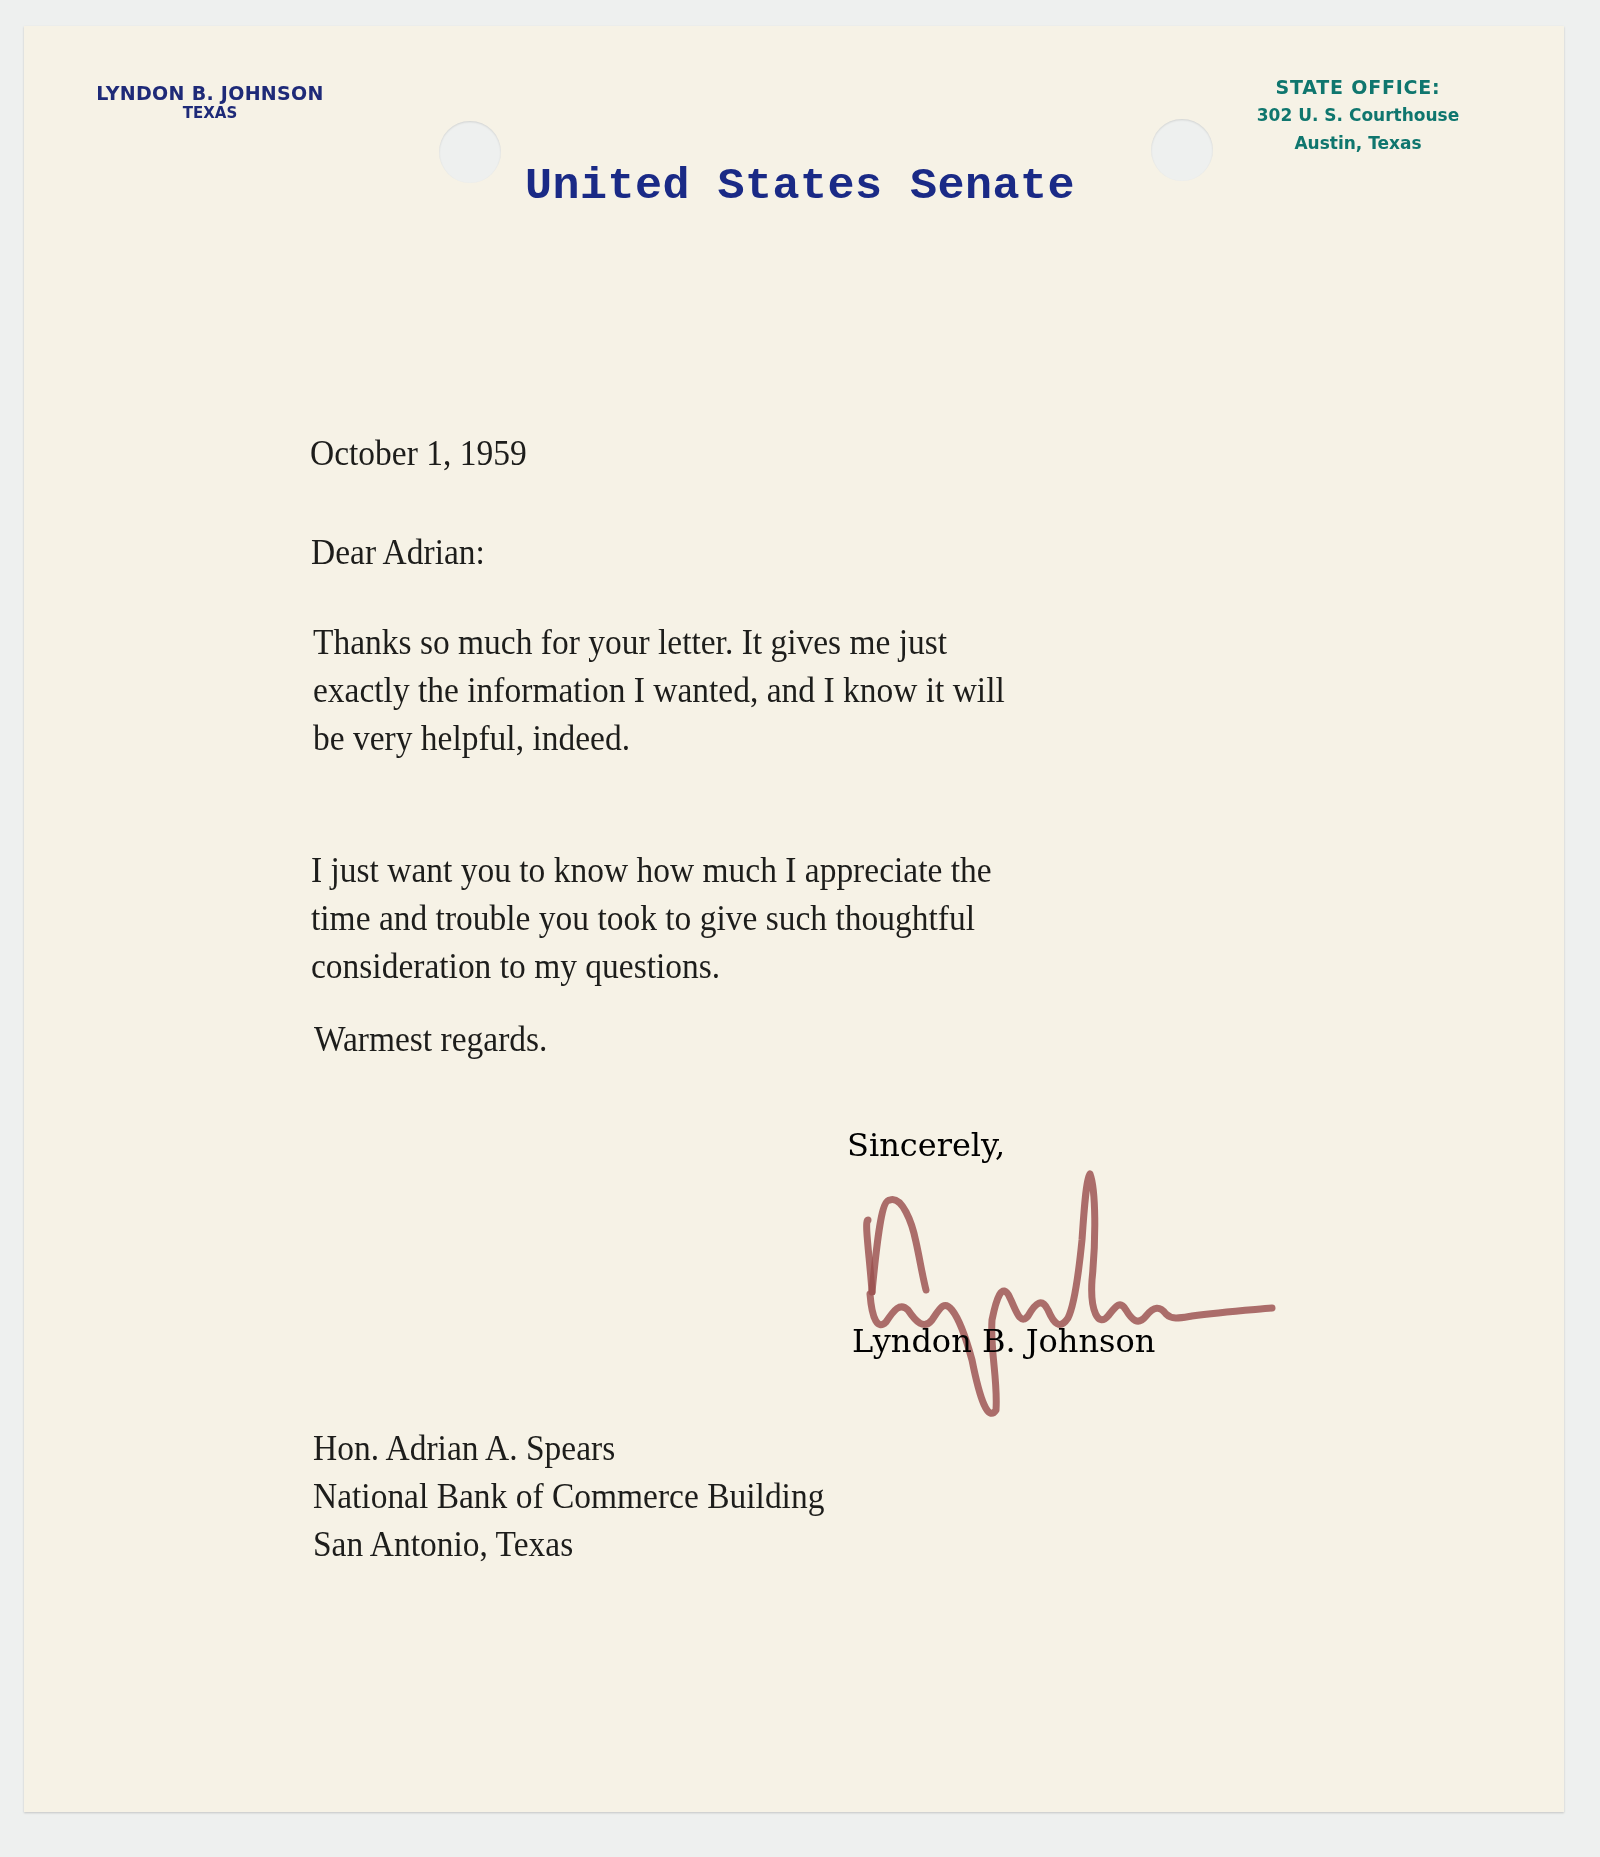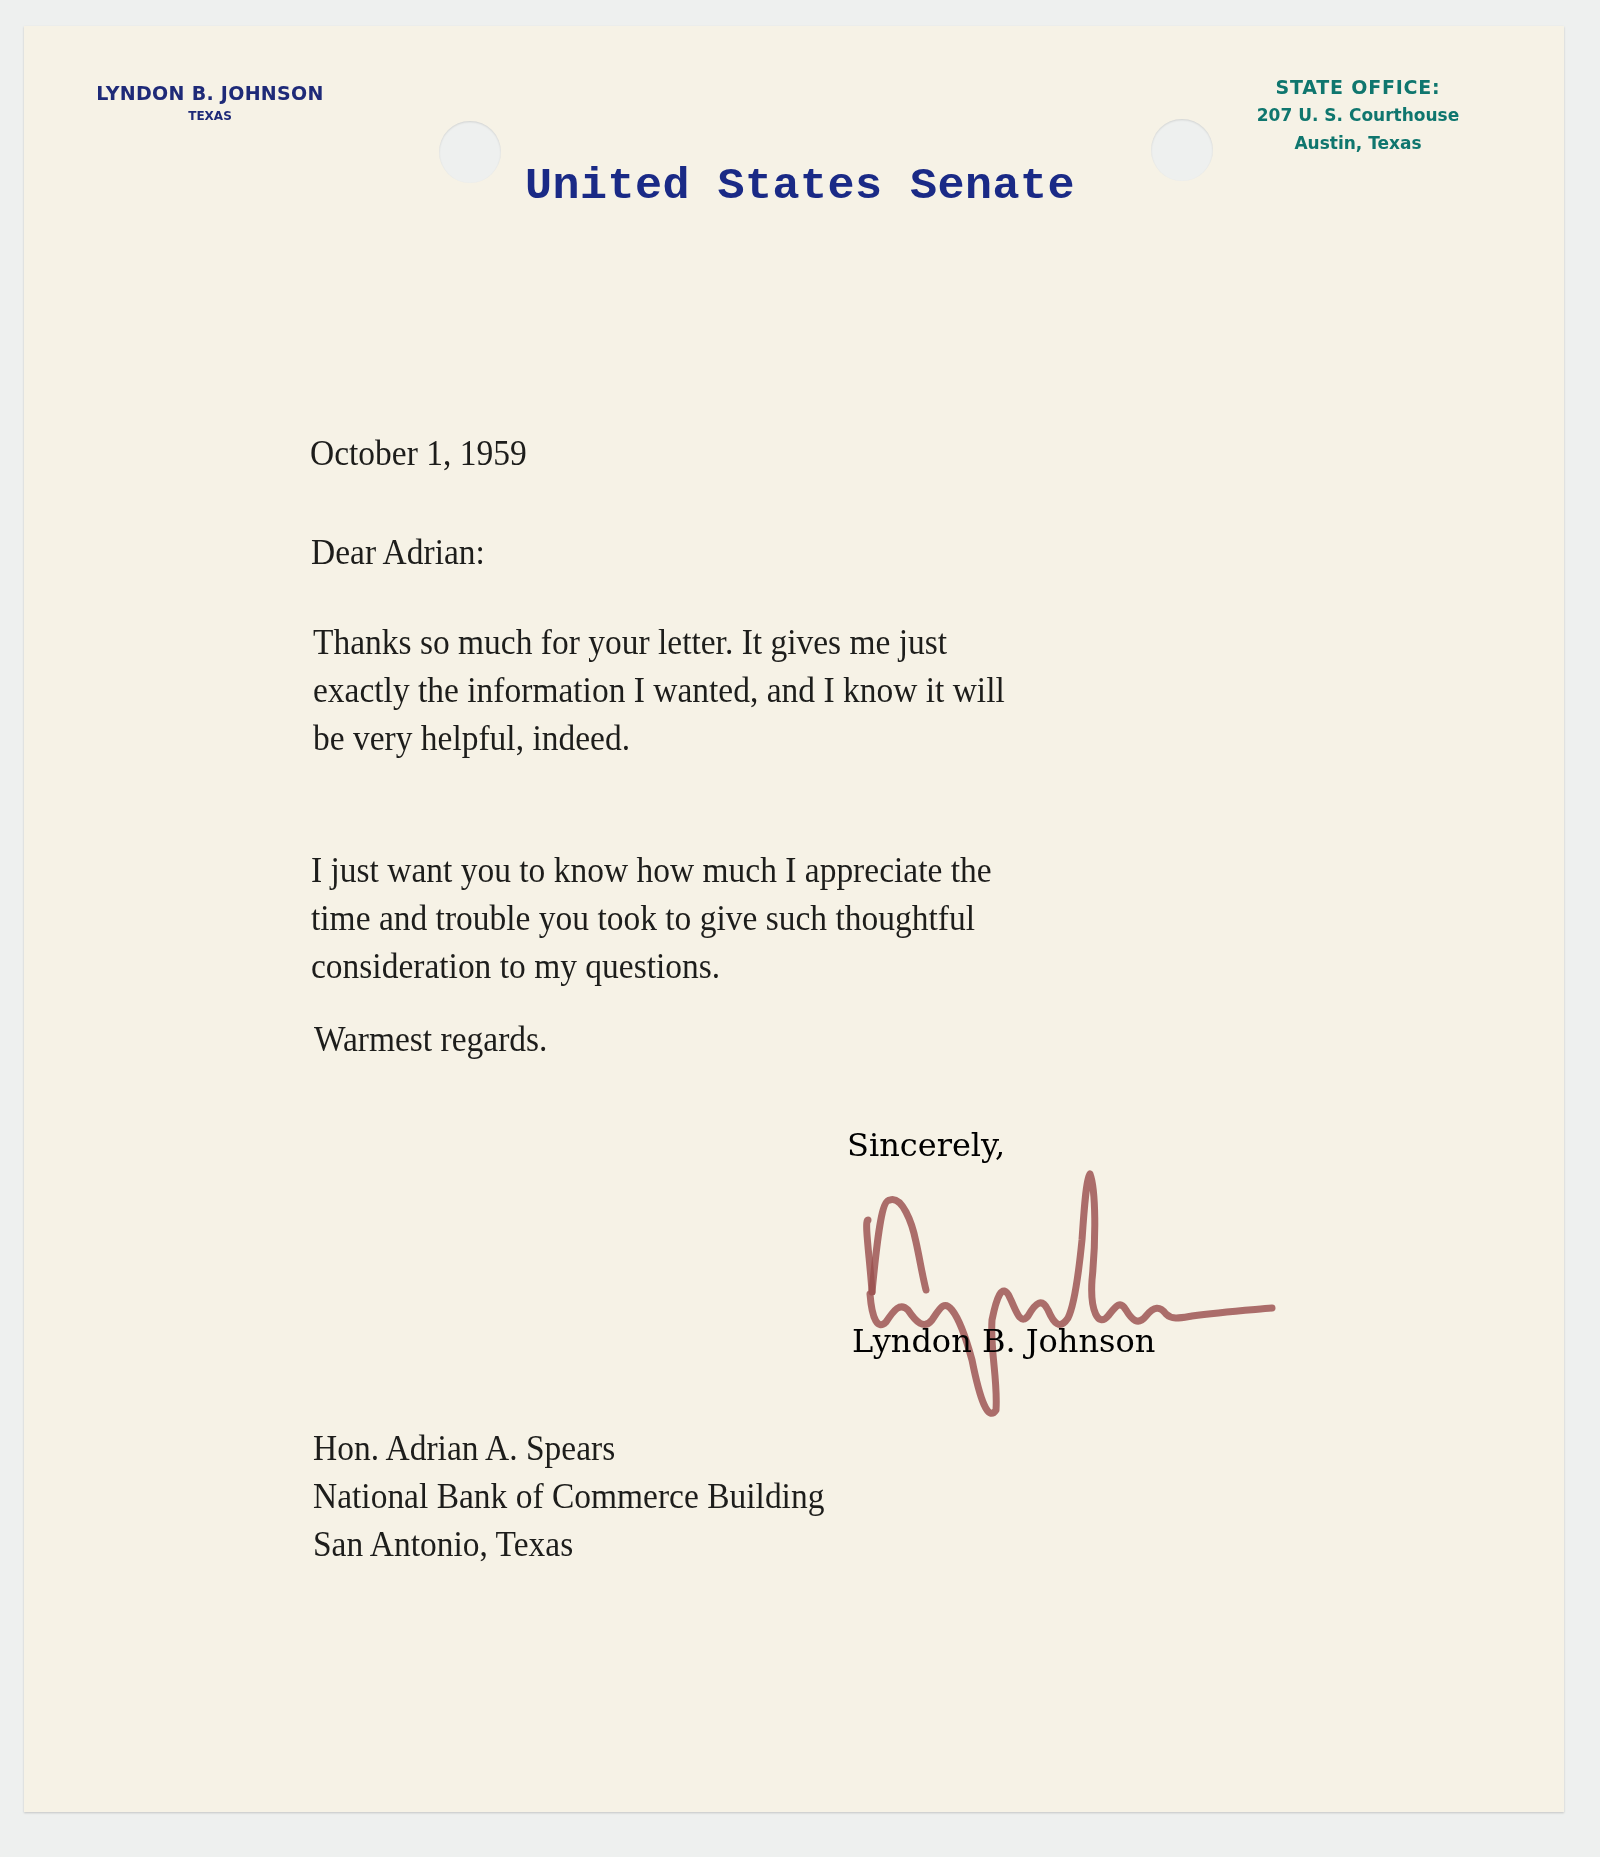--- a/index.html
+++ b/index.html
@@ -18,21 +18,21 @@
     position: absolute; width: 62px; height: 62px; border-radius: 50%;
     background: #eef0ef;
     box-shadow: inset 0 1px 2px rgba(0,0,0,0.12);
   }
   .lh-left {
     position: absolute; left: 90px; top: 82px; width: 240px;
     text-align: center; color: #1e2a78;
     font-family: "DejaVu Sans", sans-serif; font-weight: bold;
   }
   .lh-left .name { font-size: 19px; letter-spacing: 0.3px; }
-  .lh-left .state { font-size: 12px; margin-top: 5px; }
+  .lh-left .state { font-size: 15px; }
   .lh-right {
     position: absolute; left: 1238px; top: 73px; width: 240px;
     text-align: center; color: #0f766e;
     font-family: "DejaVu Sans", sans-serif; font-weight: bold;
     line-height: 28px;
   }
   .lh-right .t1 { font-size: 19px; letter-spacing: 0.8px; }
   .lh-right .t2, .lh-right .t3 { font-size: 17px; }
   .lh-center {
     position: absolute; left: 420px; top: 158px; width: 760px;
@@ -78,21 +78,21 @@
   <div class="name">LYNDON B. JOHNSON</div>
   <div class="state">TEXAS</div>
 </div>
 
 <div class="lh-center">
   <div class="l1">United States Senate</div>
 </div>
 
 <div class="lh-right">
   <div class="t1">STATE OFFICE:</div>
-  <div class="t2">207 U. S. Courthouse</div>
+  <div class="t2">302 U. S. Courthouse</div>
   <div class="t3">Austin, Texas</div>
 </div>
 
 <div class="body-text date">October 1, 1959</div>
 <div class="body-text salutation">Dear Adrian:</div>
 
 <div class="body-text para1">
   <span class="line">Thanks so much for your letter.  It gives me just</span>
   <span class="line">exactly the information I wanted, and I know it will</span>
   <span class="line">be very helpful, indeed.</span>

